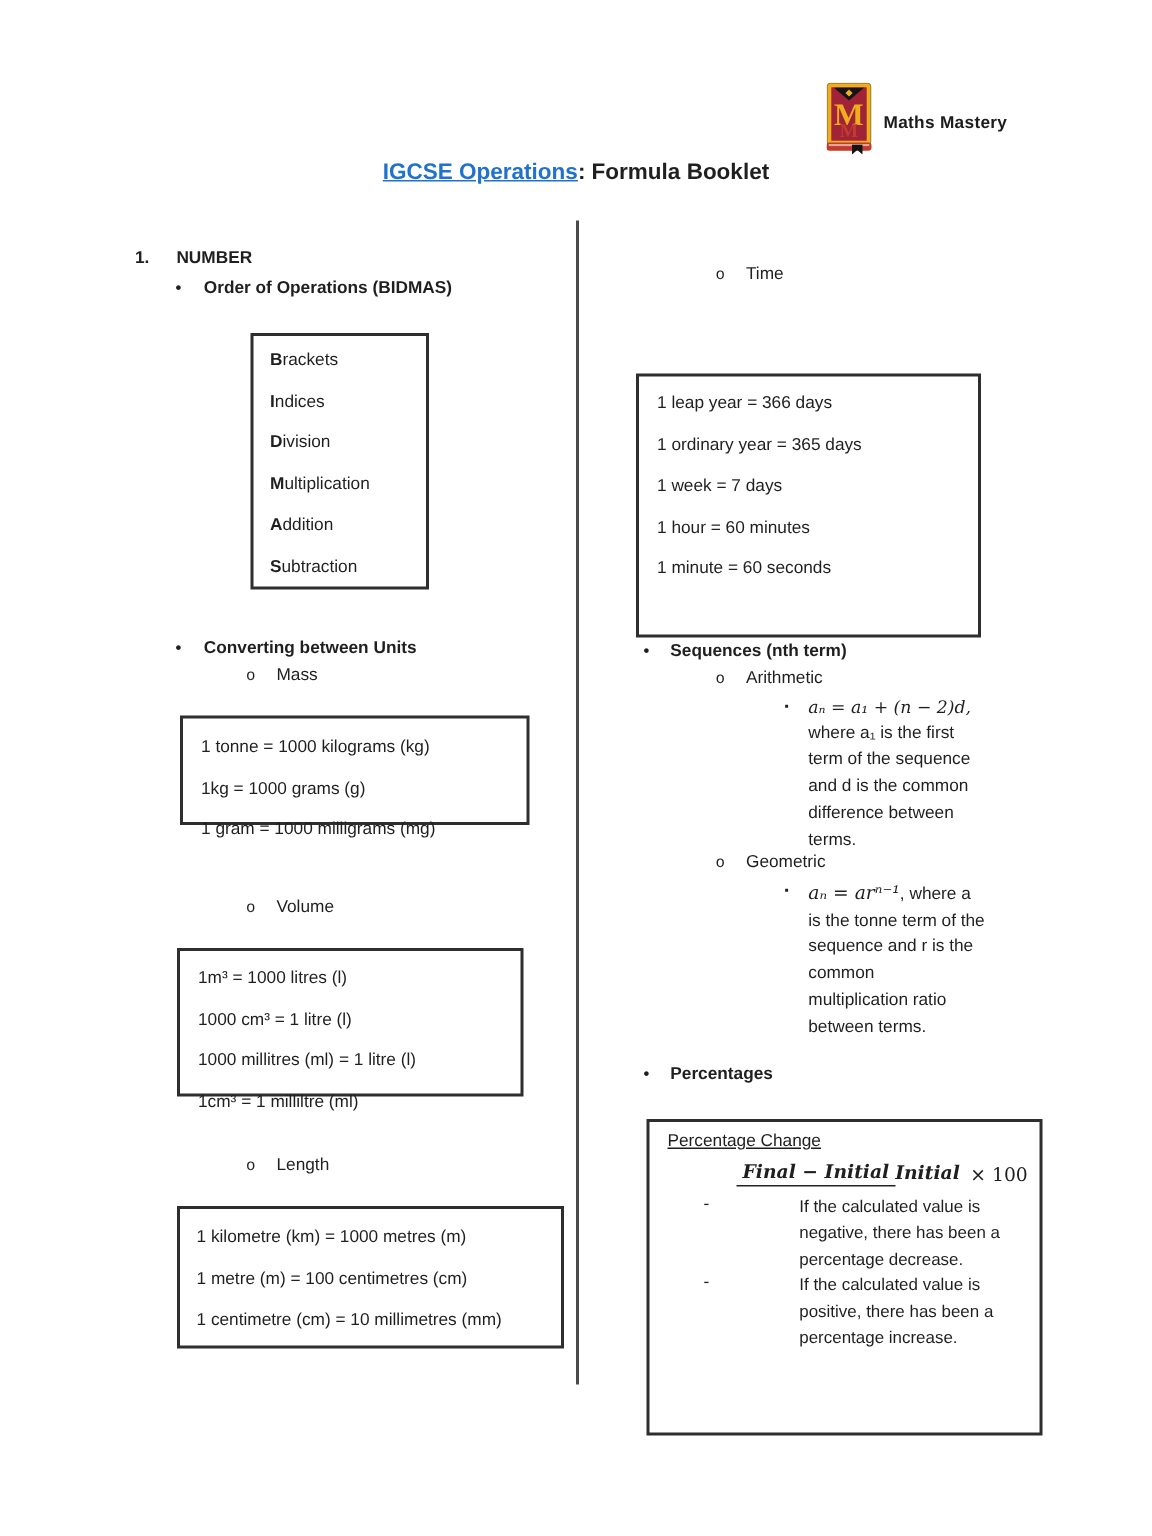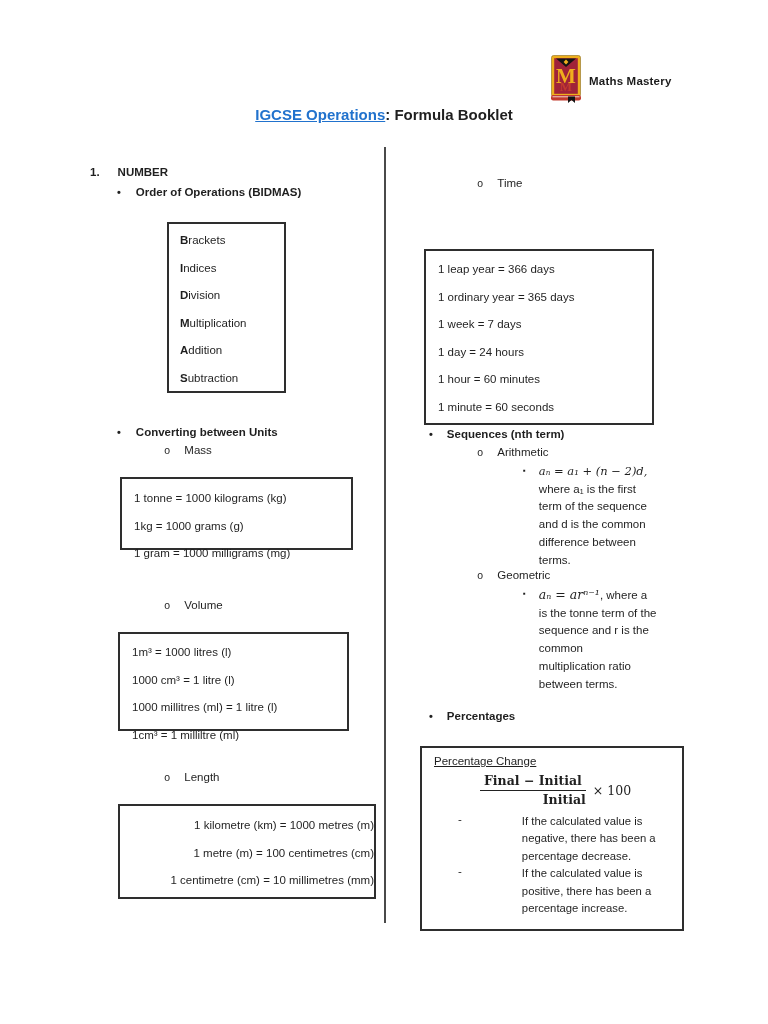--- a/index.html
+++ b/index.html
@@ -27,24 +27,24 @@
   .square-glyph { font-size:8px; position:relative; top:-1px; }
 
   .box { border:2px solid #2e2e2e; background:#fff; }
   .box .line { line-height:27.5px; white-space:nowrap; font-size:11.5px; }
 
   
   .math { font-family:"DejaVu Serif","Liberation Serif",serif; font-style:italic; font-size:12.5px; }
   .seq-line { line-height:17.7px; white-space:nowrap; font-size:11.5px; }
 
   
-  .pct-box { left:420px; top:746px; width:264px; height:185px; padding:7px 12px 0 12px; }
+  .pct-box { left:431px; top:746px; width:264px; height:211px; padding:7px 12px 0 12px; }
   .pct-title { font-size:11.5px; text-decoration:underline; }
   .frac-row { display:flex; align-items:center; gap:7px; margin:6px 0 0 46px; width:max-content; }
-  .frac { display:inline-flex; flex-direction:column; align-items:flex-end; font-family:"DejaVu Serif","Liberation Serif",serif; font-size:12.5px; font-weight:bold; }
+  .frac { display:inline-flex; align-items:flex-start; font-family:"DejaVu Serif","Liberation Serif",serif; font-style:italic; font-size:12.5px; font-weight:bold; }
   .frac .num { padding:0 4px 2px 4px; border-bottom:1.4px solid #222; }
   .frac .den { padding-top:1px; }
   .times { font-family:"DejaVu Serif","Liberation Serif",serif; font-size:12.5px; font-weight:normal; }
   .note-row { display:flex; gap:20px; margin-left:24px; margin-top:6px; }
   .note-text { width:200px; font-size:11.3px; line-height:17.4px;margin-left:40px; }
 </style>
 </head>
 <body>
 
 <div class="page">
@@ -117,36 +117,35 @@
     <div class="line">1000 cm³ = 1 litre (l)</div>
     <div class="line">1000 millitres (ml) = 1 litre (l)</div>
     <div class="line">1cm³ = 1 milliltre (ml)</div>
   </div>
 
   <div class="abs flex fs" style="left:164px; top:771px; gap:14px;">
     <span class="circle-glyph">o</span>
     <span>Length</span>
   </div>
 
-  <div class="abs box" style="left:118px; top:804px; width:258px; height:95px; padding:6px 0 0 11px;text-align:right;">
+  <div class="abs box" style="left:118px; top:804px; width:258px; height:95px; padding:6px 0 0 11px;">
     <div class="line">1 kilometre (km) = 1000 metres (m)</div>
     <div class="line">1 metre (m) = 100 centimetres (cm)</div>
     <div class="line">1 centimetre (cm) = 10 millimetres (mm)</div>
   </div>
 
   <div class="abs flex fs" style="left:477px; top:177px; gap:14px;">
     <span class="circle-glyph">o</span>
     <span>Time</span>
   </div>
 
   <div class="abs box" style="left:424px; top:212px; width:230px; height:176px; padding:5px 0 0 12px;margin-top:37px;">
     <div class="line">1 leap year = 366 days</div>
     <div class="line">1 ordinary year = 365 days</div>
     <div class="line">1 week = 7 days</div>
-    <div class="line">1 day = 24 hours</div>
     <div class="line">1 hour = 60 minutes</div>
     <div class="line">1 minute = 60 seconds</div>
   </div>
 
   <div class="abs flex fs b" style="left:429px; top:428px; gap:14px;">
     <span class="bullet">•</span>
     <span>Sequences (nth term)</span>
   </div>
 
   <div class="abs flex fs" style="left:477px; top:446px; gap:14px;">

